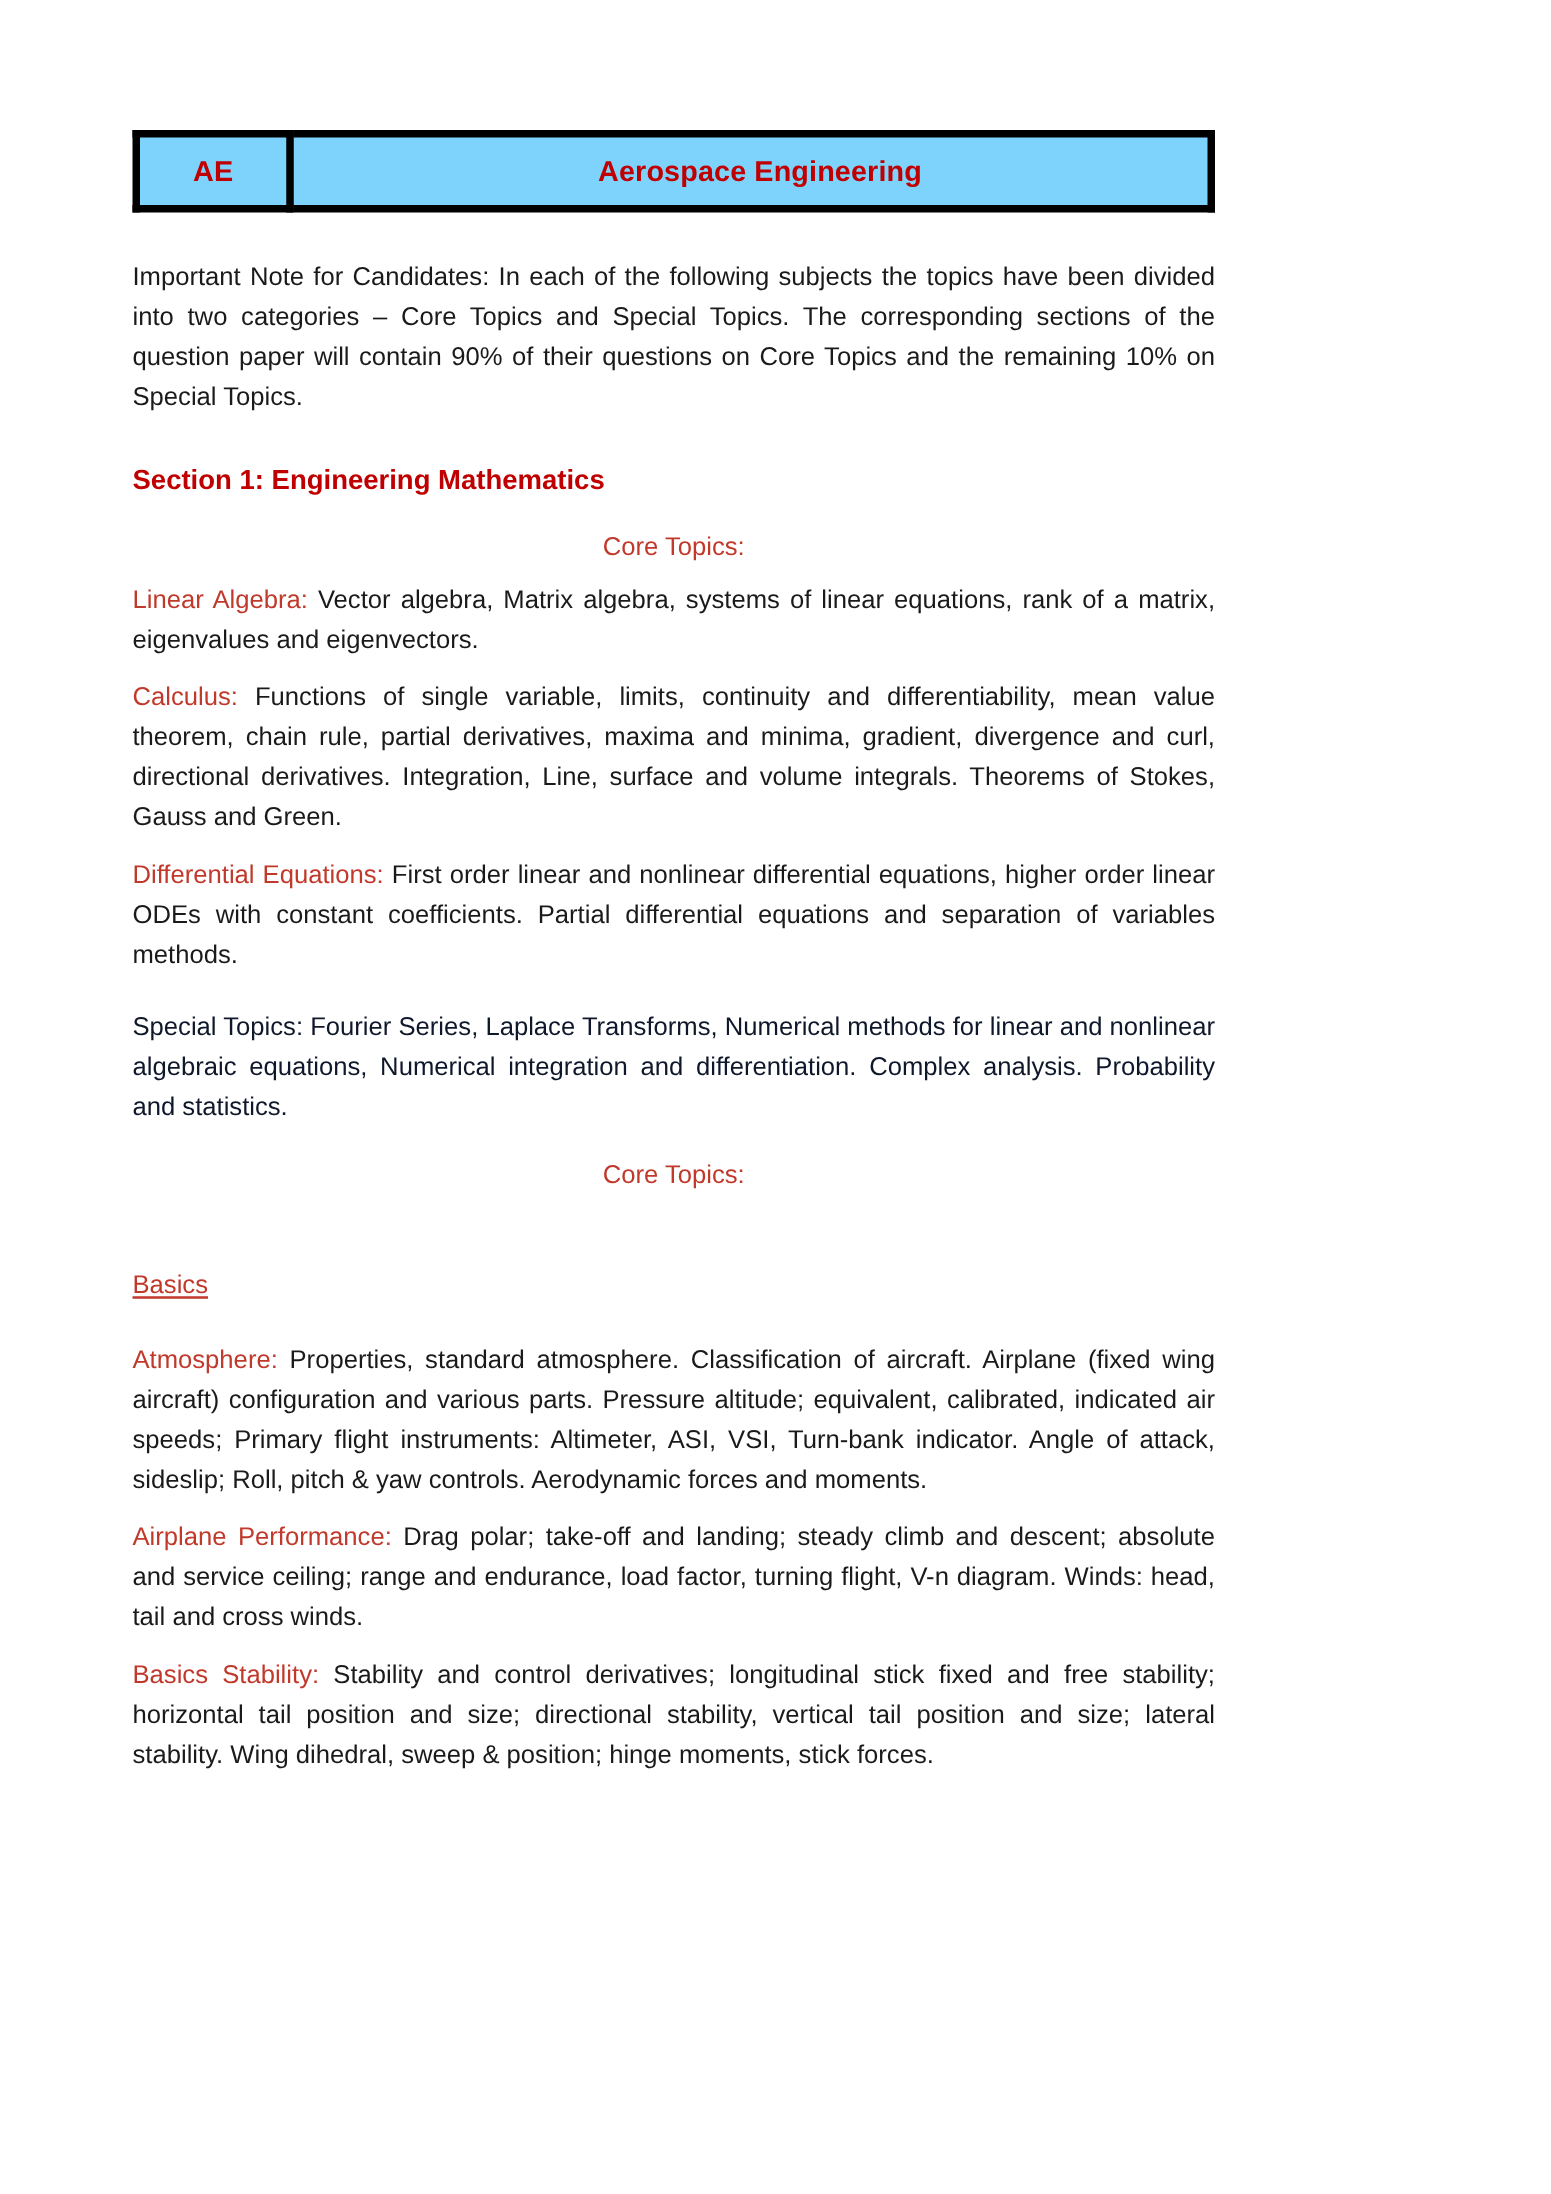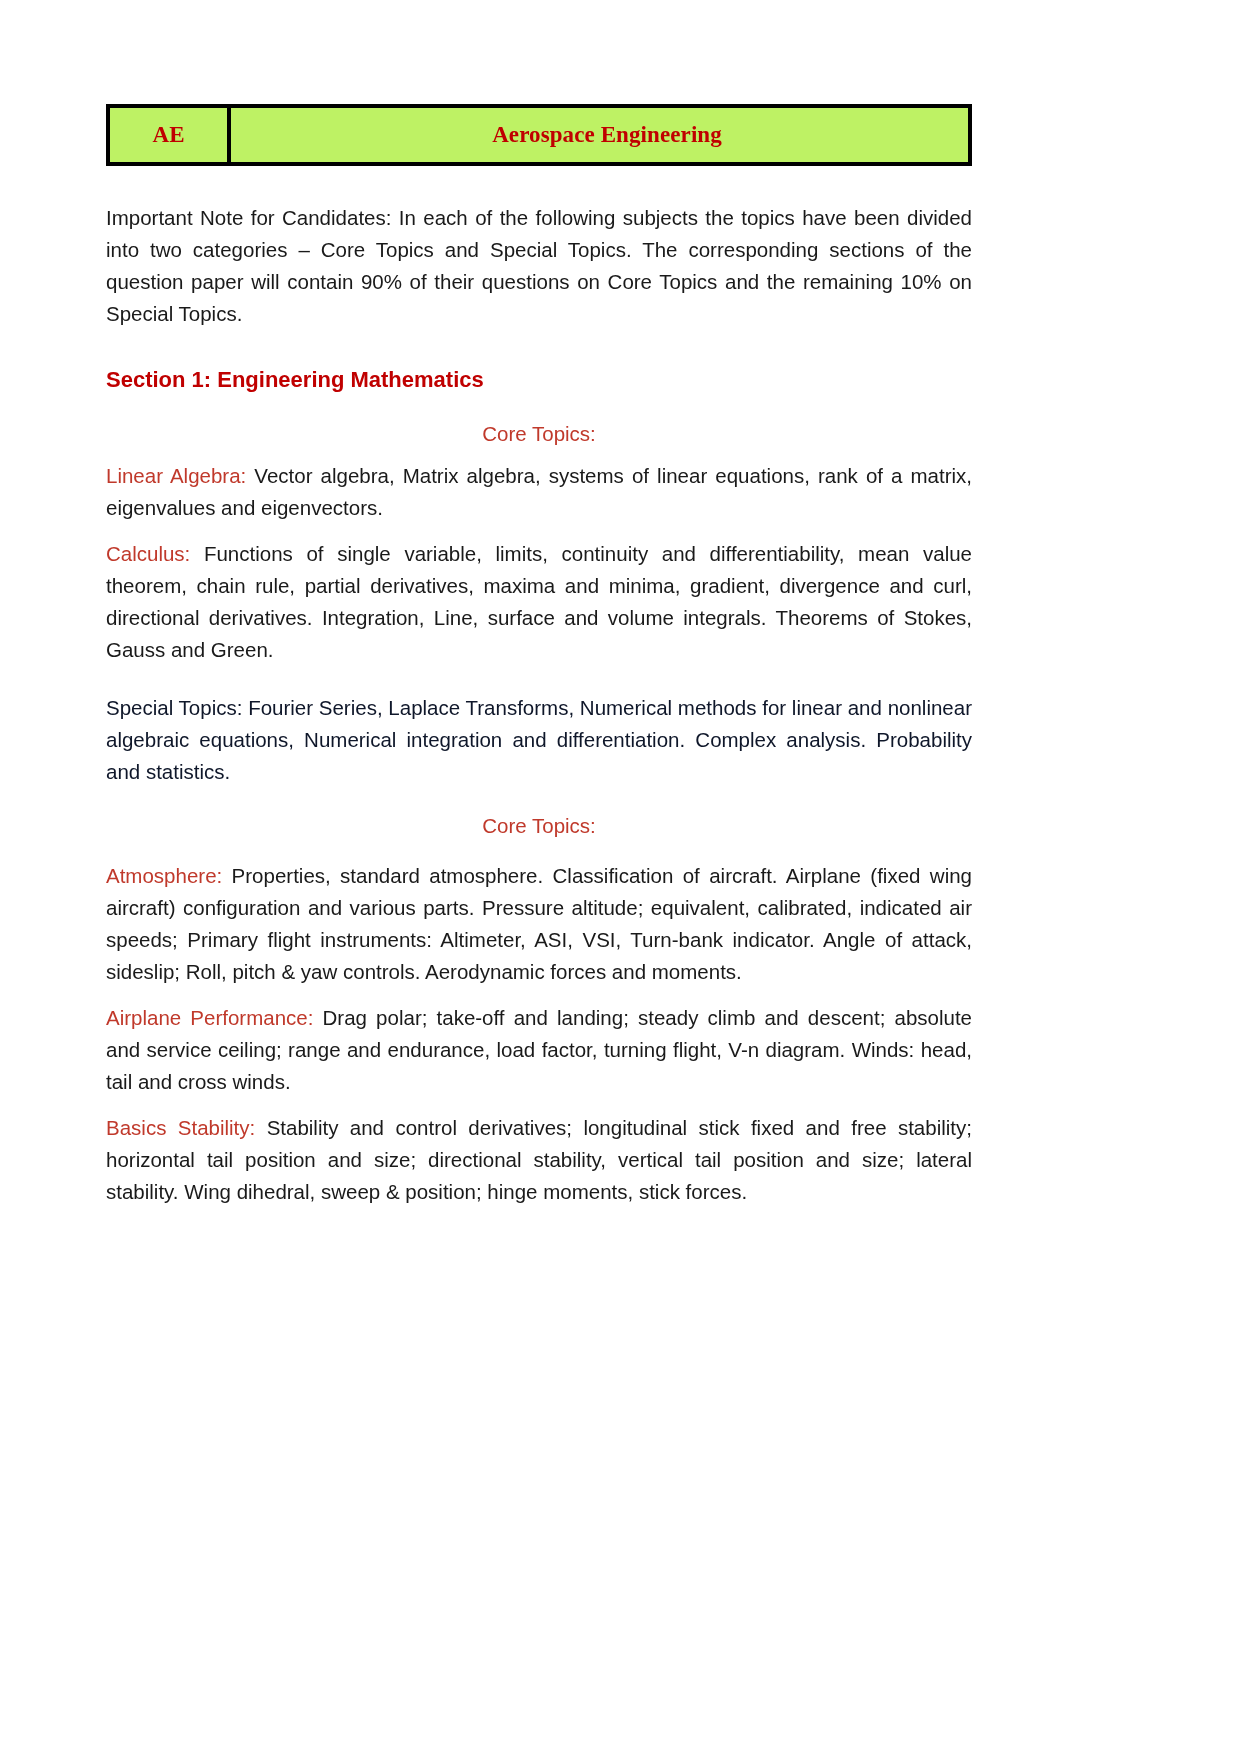--- a/index.html
+++ b/index.html
@@ -30,26 +30,25 @@
   }
 
   
   .hdr-table {
     width: 100%;
     border-collapse: collapse;
     table-layout: fixed;
     margin: 0 0 0 0;
   }
   .hdr-table td {
-    background: #bef264;
-    border: 4px solid #000000;
+    background: #7dd3fc;
+    border: 6px solid #000000;
     height: 54px;
     vertical-align: middle;
     padding: 0;
-    font-family: Liberation Serif, serif;
   }
   .hdr-code {
     width: 117px;
     text-align: center;
   }
   .hdr-name {
     text-align: center;
     padding-left: 15px !important;
   }
   .hdr-code span, .hdr-name span {
@@ -153,26 +152,32 @@
     <p class="core-label">Core Topics:</p>
 
     <p class="body-p">
       <span class="topic-label">Linear Algebra:</span><span> Vector algebra, Matrix algebra, systems of linear equations, rank of a matrix, eigenvalues and eigenvectors.</span>
     </p>
 
     <p class="body-p gap-sm">
       <span class="topic-label">Calculus:</span><span> Functions of single variable, limits, continuity and differentiability, mean value theorem, chain rule, partial derivatives, maxima and minima, gradient, divergence and curl, directional derivatives. Integration, Line, surface and volume integrals. Theorems of Stokes, Gauss and Green.</span>
     </p>
 
+    <p class="body-p gap-sm">
+      <span class="topic-label">Differential Equations:</span><span> First order linear and nonlinear differential equations, higher order linear ODEs with constant coefficients. Partial differential equations and separation of variables methods.</span>
+    </p>
 
     <p class="special-p">Special Topics: Fourier Series, Laplace Transforms, Numerical methods for linear and nonlinear algebraic equations, Numerical integration and differentiation. Complex analysis. Probability and statistics.</p>
 
 
     <p class="core-label">Core Topics:</p>
 
+    <div class="sub-head-wrap">
+      <span class="sub-head">Basics</span>
+    </div>
 
     <p class="body-p gap-md">
       <span class="topic-label">Atmosphere:</span><span> Properties, standard atmosphere. Classification of aircraft. Airplane (fixed wing aircraft) configuration and various parts. Pressure altitude; equivalent, calibrated, indicated air speeds; Primary flight instruments: Altimeter, ASI, VSI, Turn-bank indicator. Angle of attack, sideslip; Roll, pitch &amp; yaw controls. Aerodynamic forces and moments.</span>
     </p>
 
     <p class="body-p gap-sm">
       <span class="topic-label">Airplane Performance:</span><span> Drag polar; take-off and landing; steady climb and descent; absolute and service ceiling; range and endurance, load factor, turning flight, V-n diagram. Winds: head, tail and cross winds.</span>
     </p>
 
     <p class="body-p gap-sm">

